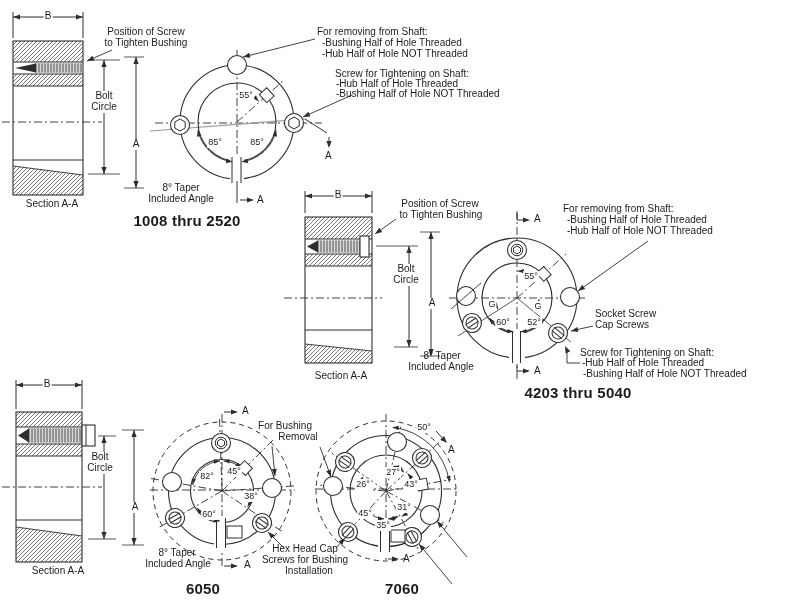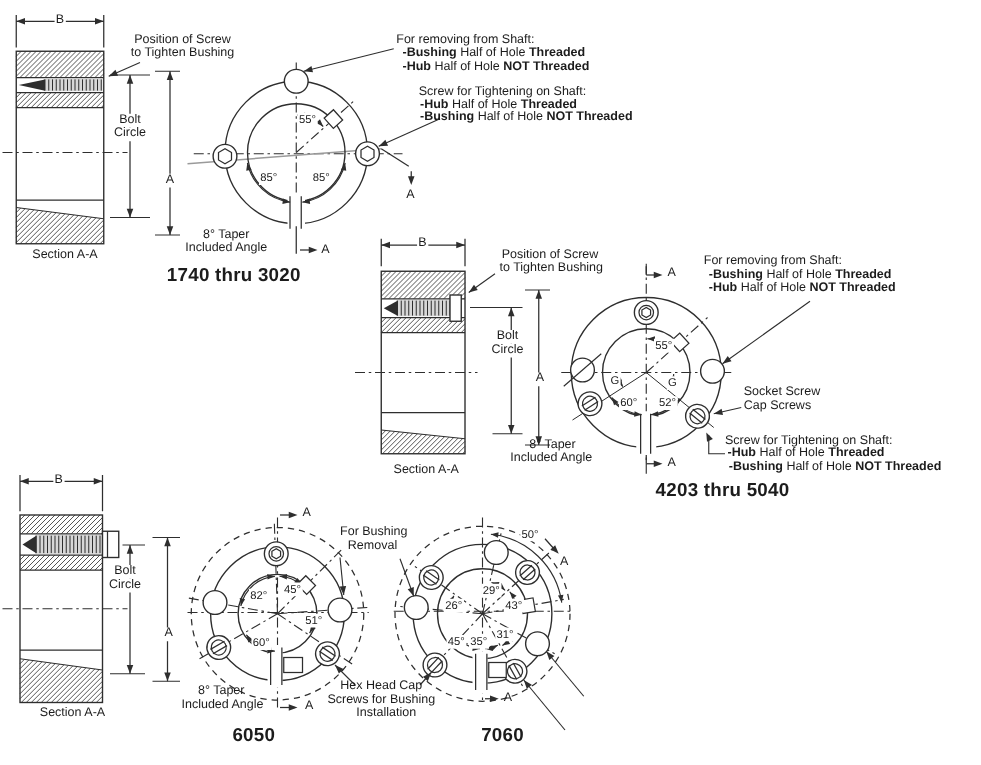--- a/index.html
+++ b/index.html
@@ -4,21 +4,21 @@
 <style>
   html,body{margin:0;padding:0;background:#fff}
   #stage{position:relative;width:785px;height:612px;background:#ffffff;
          font-family:"Liberation Sans",sans-serif;color:#1c1c1c;overflow:hidden}
   #art{position:absolute;left:0;top:0}
   .lbl{position:absolute;font-size:10px;line-height:10.5px;white-space:nowrap}
   .c{transform:translateX(-50%)}
   .bg{background:#fff;padding:0 1px}
   .ang{font-size:9px;background:#fff;padding:0 1px}
   .cap{font-size:15px;font-weight:bold;letter-spacing:.2px}
-  .lbl b{font-weight:bold}
+  .lbl b{font-weight:normal}
 </style>
 </head>
 <body>
 
 <div id="stage">
   <svg id="art" width="785" height="612">
       <g>
         <rect x="13" y="41" width="70" height="154" fill="none" stroke="#2e2e2e" stroke-width="1.1"></rect>
         <line x1="13" y1="45" x2="17" y2="41" stroke="#2e2e2e" stroke-width="0.65"></line>
         <line x1="13" y1="49" x2="21" y2="41" stroke="#2e2e2e" stroke-width="0.65"></line>
@@ -589,21 +589,21 @@
       </g>
     </svg>
 
   <div class="lbl c bg" style="left:48px;top:11px">B</div>
   <div class="lbl c" style="left:146px;top:27px">Position of Screw</div>
   <div class="lbl c" style="left:146px;top:38px">to Tighten Bushing</div>
   <div class="lbl c bg" style="left:104px;top:91px">Bolt</div>
   <div class="lbl c bg" style="left:104px;top:102px">Circle</div>
   <div class="lbl c bg" style="left:136px;top:139px">A</div>
   <div class="lbl c" style="left:52px;top:199px">Section A-A</div>
-  <div class="lbl c cap" style="left:187px;top:216px">1740 thru 3020</div>
+  <div class="lbl c cap" style="left:187px;top:216px">1008 thru 2520</div>
   <div class="lbl c" style="left:181px;top:183px">8° Taper</div>
   <div class="lbl c" style="left:181px;top:194px">Included Angle</div>
   <div class="lbl c ang" style="left:246px;top:90px">55°</div>
   <div class="lbl c ang" style="left:215px;top:137px">85°</div>
   <div class="lbl c ang" style="left:257px;top:137px">85°</div>
   <div class="lbl" style="left:257px;top:195px">A</div>
   <div class="lbl" style="left:325px;top:151px">A</div>
   <div class="lbl" style="left:317px;top:27px">For removing from Shaft:</div>
   <div class="lbl" style="left:322px;top:38px"><b>-Bushing</b><span> Half of Hole </span><b>Threaded</b></div>
   <div class="lbl" style="left:322px;top:49px"><b>-Hub</b><span> Half of Hole </span><b>NOT Threaded</b></div>
@@ -641,31 +641,31 @@
   <div class="lbl c bg" style="left:100px;top:452px">Bolt</div>
   <div class="lbl c bg" style="left:100px;top:463px">Circle</div>
   <div class="lbl c bg" style="left:135px;top:502px">A</div>
   <div class="lbl c" style="left:58px;top:566px">Section A-A</div>
   <div class="lbl c" style="left:177px;top:548px">8° Taper</div>
   <div class="lbl c" style="left:178px;top:559px">Included Angle</div>
   <div class="lbl c cap" style="left:203px;top:584px">6050</div>
   <div class="lbl c cap" style="left:402px;top:584px">7060</div>
   <div class="lbl c ang" style="left:207px;top:471px">82°</div>
   <div class="lbl c ang" style="left:234px;top:466px">45°</div>
-  <div class="lbl c ang" style="left:251px;top:491px">51°</div>
+  <div class="lbl c ang" style="left:251px;top:491px">38°</div>
   <div class="lbl c ang" style="left:209px;top:509px">60°</div>
   <div class="lbl" style="left:242px;top:406px">A</div>
   <div class="lbl" style="left:244px;top:560px">A</div>
-  <div class="lbl c" style="left:299px;top:421px">For Bushing</div>
+  <div class="lbl c" style="left:285px;top:421px">For Bushing</div>
   <div class="lbl c" style="left:298px;top:432px">Removal</div>
   <div class="lbl c" style="left:305px;top:544px">Hex Head Cap</div>
   <div class="lbl c" style="left:305px;top:555px">Screws for Bushing</div>
   <div class="lbl c" style="left:309px;top:566px">Installation</div>
   <div class="lbl c ang" style="left:424px;top:422px">50°</div>
-  <div class="lbl c ang" style="left:393px;top:467px">29°</div>
+  <div class="lbl c ang" style="left:393px;top:467px">27°</div>
   <div class="lbl c ang" style="left:411px;top:479px">43°</div>
   <div class="lbl c ang" style="left:363px;top:479px">26°</div>
   <div class="lbl c ang" style="left:365px;top:508px">45°</div>
-  <div class="lbl c ang" style="left:383px;top:508px">35°</div>
+  <div class="lbl c ang" style="left:383px;top:520px">35°</div>
   <div class="lbl c ang" style="left:404px;top:502px">31°</div>
   <div class="lbl" style="left:448px;top:445px">A</div>
   <div class="lbl" style="left:403px;top:554px">A</div>
 </div>
 
 </body></html>

